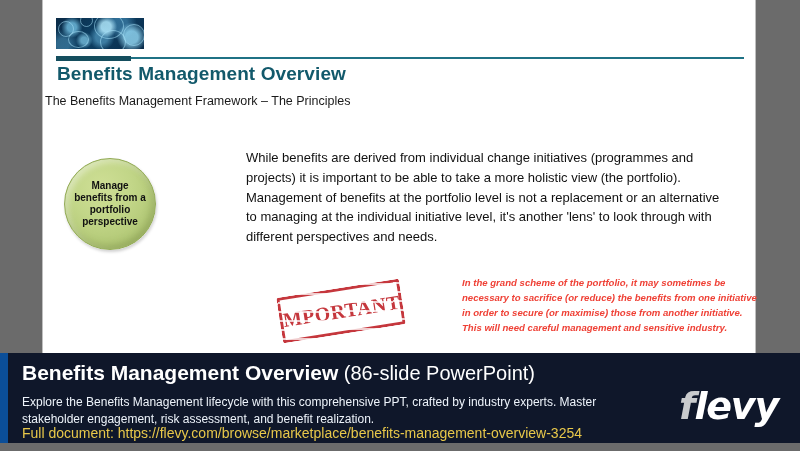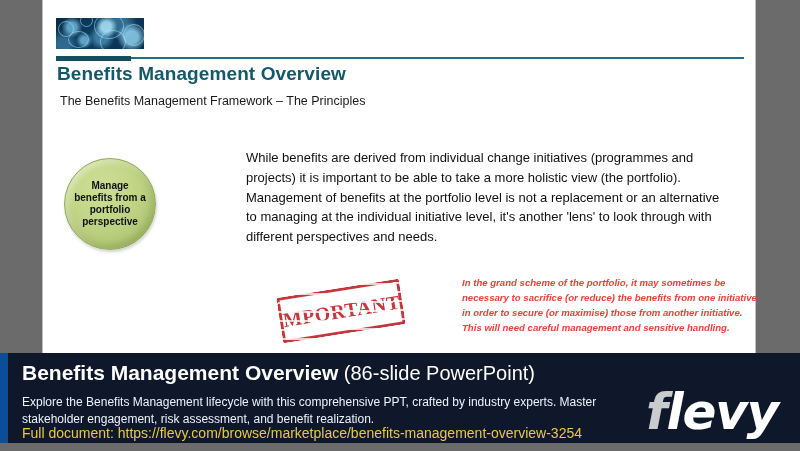--- a/index.html
+++ b/index.html
@@ -58,21 +58,21 @@
     position: absolute; left: 13px; top: 56px;
     width: 75px; height: 5px; background: #154e5e;
   }
 
   .slide-title {
     position: absolute; left: 14px; top: 63px;
     font-size: 19px; font-weight: bold; color: #12596b;
     letter-spacing: .1px;
   }
   .slide-subtitle {
-    position: absolute; left: 17px; top: 94px;
+    position: absolute; left: 2px; top: 94px;
     font-size: 12.5px; color: #1a1a1a;
   }
 
   
   .green-circle {
     position: absolute; left: 21px; top: 158px;
     width: 92px; height: 92px; border-radius: 50%;
     background:
       radial-gradient(circle at 40% 32%, #cfdf96 0%, #c2d688 38%, #b3c977 70%, #9cb25f 100%);
     border: 1px solid #93ab57;
@@ -152,21 +152,21 @@
   .banner-url {
     position: absolute; left: 22px; top: 427px;
     font-size: 14px; color: #e8c84a;
     white-space: nowrap;
   }
   .banner-url-pos { position: absolute; left: 22px; top: 72px; }
 
   
   .flevy {
     position: absolute; right: 22px; top: 34px;
-    font-size: 50px; font-weight: bold; font-style: italic;
+    font-size: 38px; font-weight: bold; font-style: italic;
     letter-spacing: -1.2px;
     font-family: "DejaVu Sans", sans-serif;
     line-height: 1;
   }
   .flevy .f { color: #c9cbcd; }
   .flevy .levy { color: #ffffff; }
 </style>
 </head>
 <body>
 
@@ -194,21 +194,21 @@
     </div>
 
     <div class="body-text">While benefits are derived from individual change initiatives (programmes and projects) it is important to be able to take a more holistic view (the portfolio). Management of benefits at the portfolio level is not a replacement or an alternative to managing at the individual initiative level, it's another 'lens' to look through with different perspectives and needs.</div>
 
     <div class="stamp-wrap">
       <div class="stamp-box">
         <span class="stamp-text">IMPORTANT!</span>
       </div>
     </div>
 
-    <div class="note-text">In the grand scheme of the portfolio, it may sometimes be necessary to sacrifice (or reduce) the benefits from one initiative in order to secure (or maximise) those from another initiative. This will need careful management and sensitive handling.</div>
+    <div class="note-text">In the grand scheme of the portfolio, it may sometimes be necessary to sacrifice (or reduce) the benefits from one initiative in order to secure (or maximise) those from another initiative. This will need careful management and sensitive industry.</div>
   </div>
 
   <div class="banner">
     <div class="banner-edge"></div>
 
     <div class="banner-title">
       <span>Benefits Management Overview</span><span class="suffix"> (86-slide PowerPoint)</span>
     </div>
 
     <div class="banner-desc">Explore the Benefits Management lifecycle with this comprehensive PPT, crafted by industry experts. Master stakeholder engagement, risk assessment, and benefit realization.</div>

